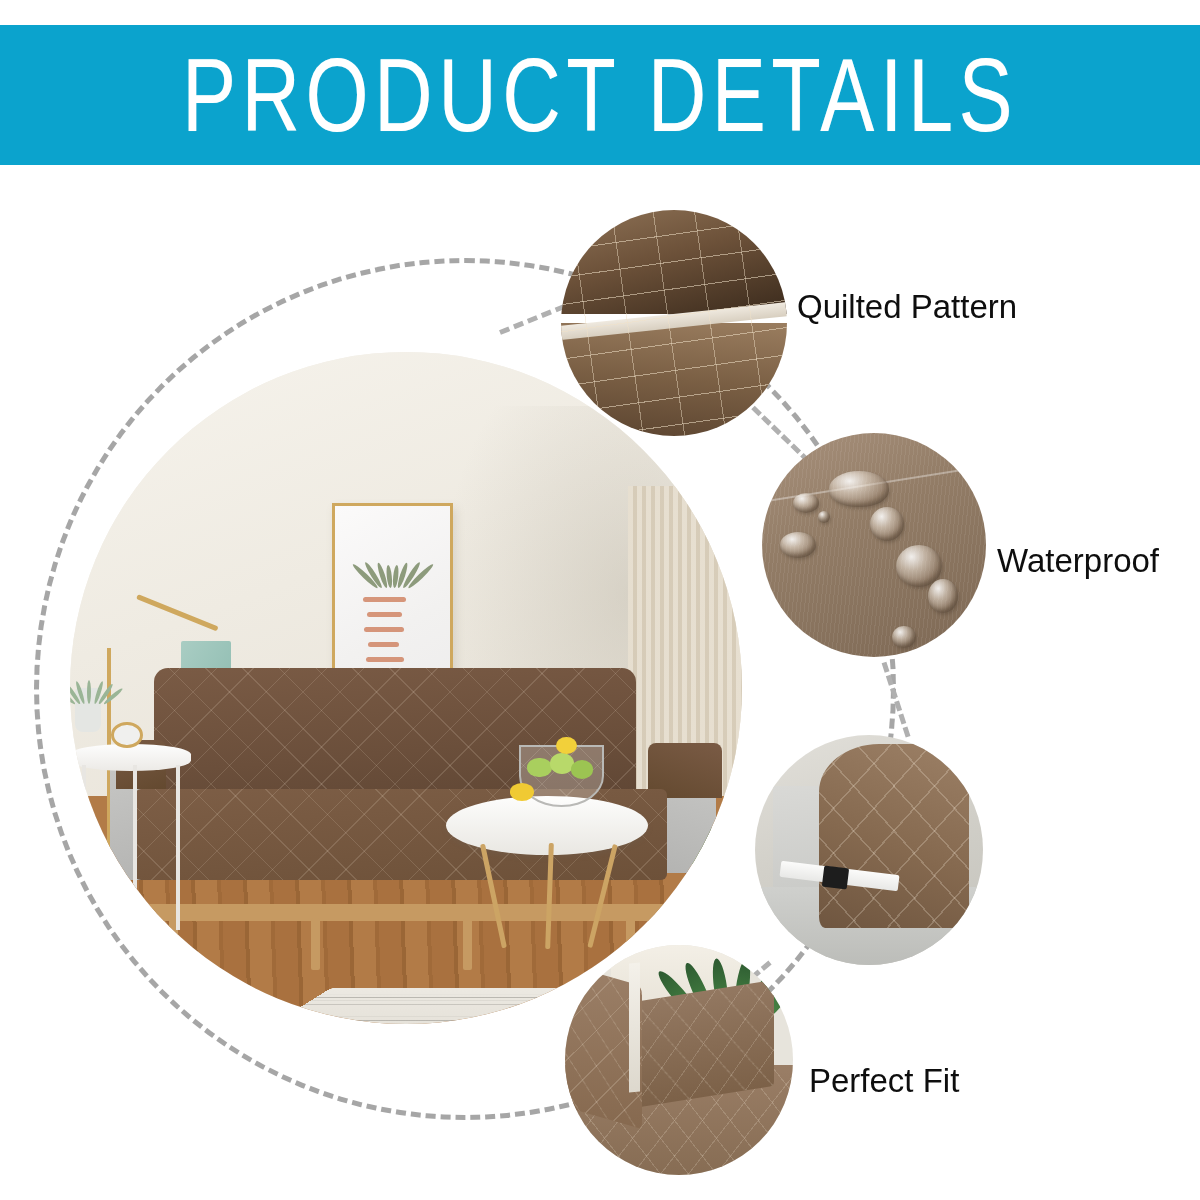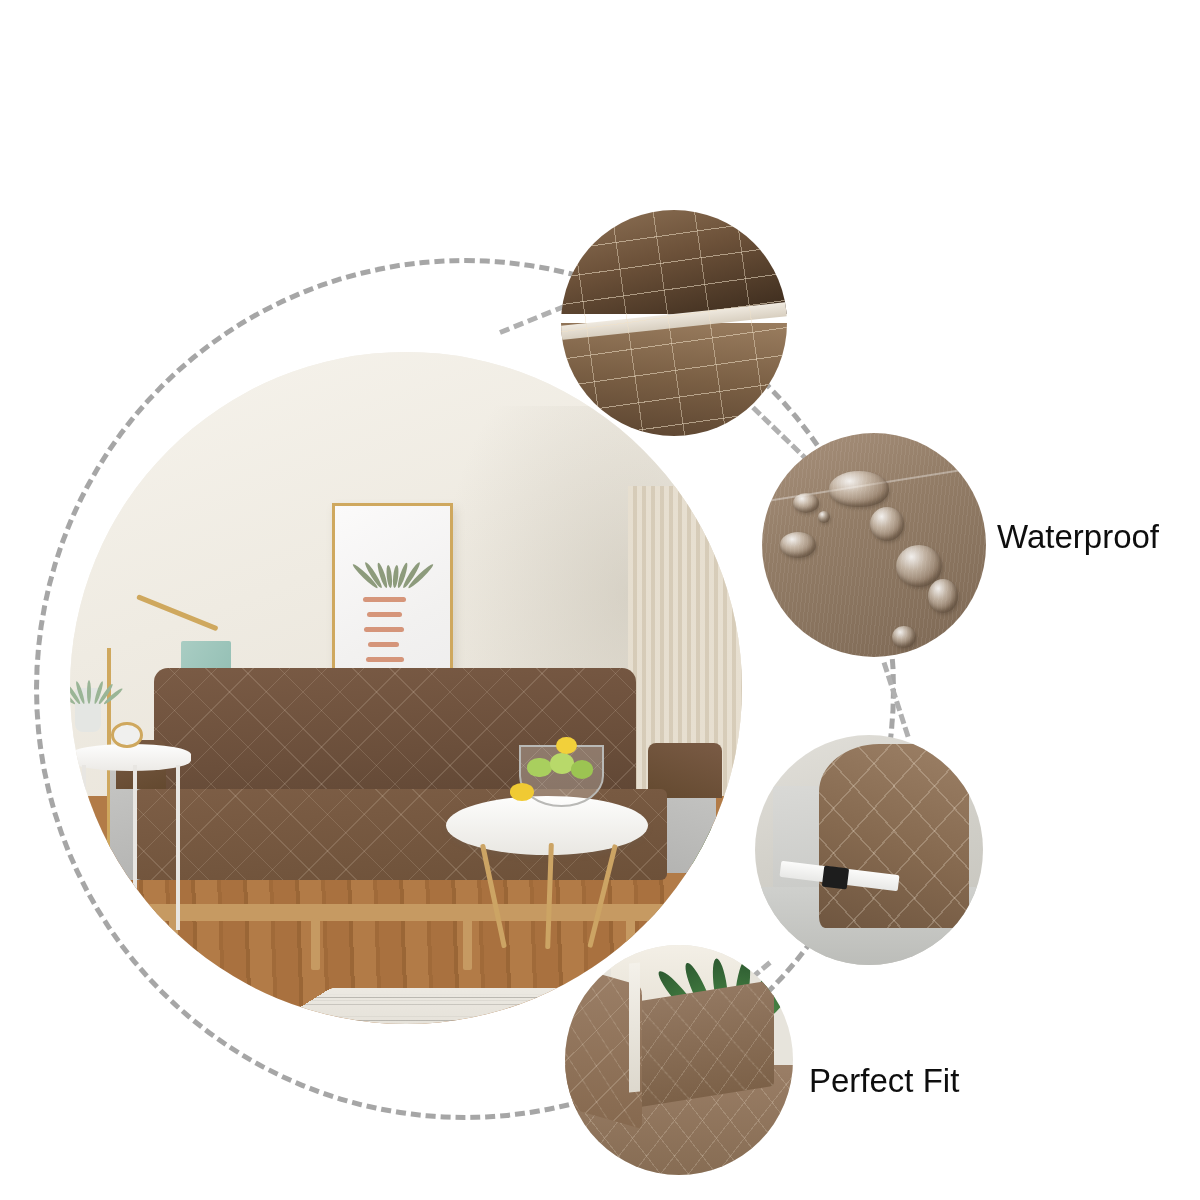--- a/index.html
+++ b/index.html
@@ -416,29 +416,32 @@
   .detail-label {
     position: absolute;
     color: #0e0e0e;
     font-family: "Liberation Sans", sans-serif;
     font-size: 33px;
     line-height: 41px;
     font-weight: 400;
     white-space: pre-line;
   }
   #label-quilted { left: 797px; top: 286px; }
-  #label-waterproof { left: 997px; top: 516px; }
+  #label-waterproof { left: 997px; top: 540px; }
   #label-strap { left: 998px; top: 818px; }
   #label-fit { left: 809px; top: 1060px; }
 </style>
 </head>
 <body>
 
 <div id="page">
 
+  <div id="header-banner">
+    <div id="header-title">PRODUCT DETAILS</div>
+  </div>
 
   <div id="main-dashed-ring"></div>
 
   <div id="main-photo">
     <div class="scene">
       <div class="scene-wall"></div>
       <div class="scene-wall-shadow"></div>
       <div class="scene-curtain"></div>
       <div class="scene-floor"></div>
       <div class="scene-rug">
@@ -540,20 +543,21 @@
   <div class="connector" style="left:753px; top:405px; width:78px; transform:rotate(44deg);"></div>
   <div class="connector" style="left:884px; top:660px; width:78px; transform:rotate(72deg);"></div>
   <div class="connector" style="left:770px; top:960px; width:80px; transform:rotate(140deg);"></div>
 
   <div class="detail-circle" id="circle-quilted">
     <div class="quilted-top"></div>
     <div class="quilted-bottom"></div>
     <div class="quilted-band"></div>
     <div class="quilted-stitch"></div>
   </div>
+  <div class="detail-label" id="label-quilted">Quilted Pattern</div>
 
   <div class="detail-circle" id="circle-waterproof">
     <div class="wp-fabric"></div>
     <div class="wp-weave"></div>
     <div class="wp-seam"></div>
     <div class="drop" style="left:30%; top:17%; width:60px; height:36px; border-radius:50% 50% 46% 46%;"></div>
     <div class="drop" style="left:14%; top:27%; width:26px; height:20px;"></div>
     <div class="drop" style="left:8%; top:44%; width:36px; height:26px;"></div>
     <div class="drop" style="left:48%; top:33%; width:34px; height:34px;"></div>
     <div class="drop" style="left:60%; top:50%; width:46px; height:42px;"></div>

